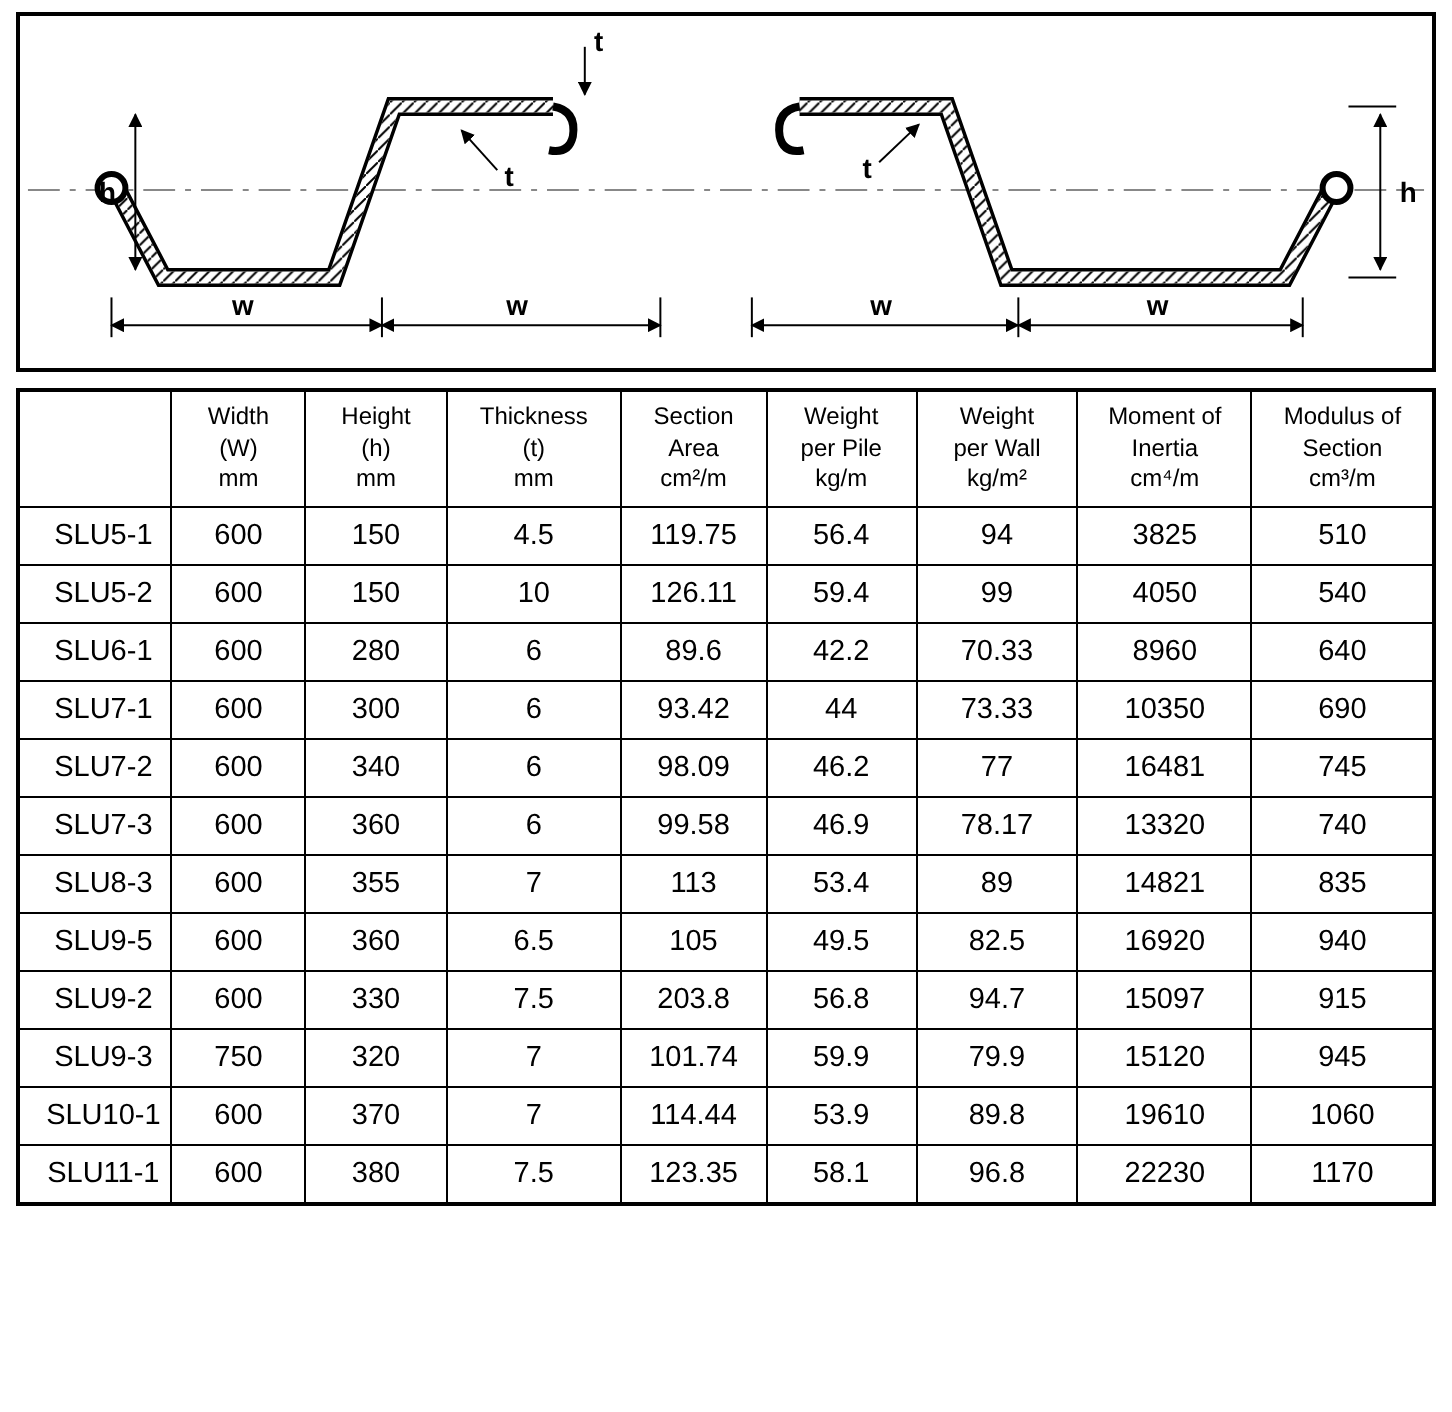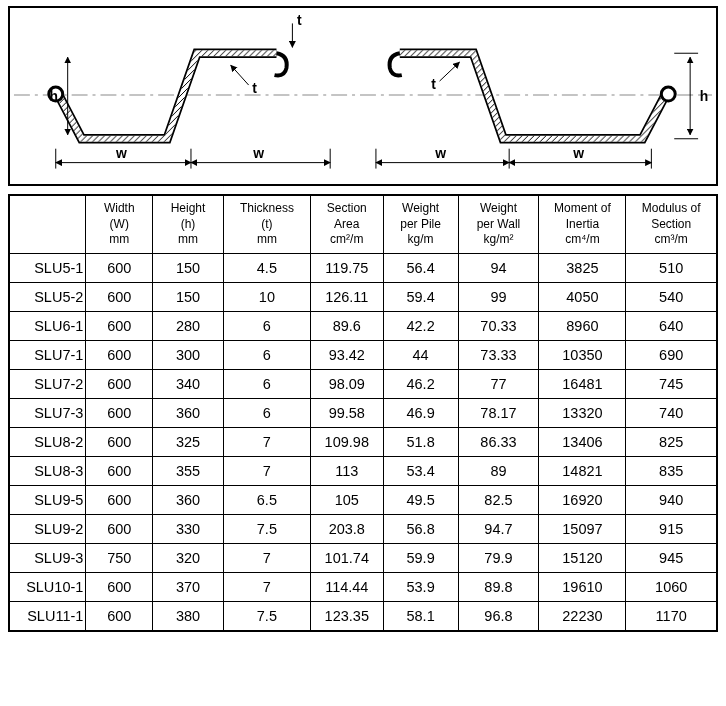--- a/index.html
+++ b/index.html
@@ -22,21 +22,21 @@
     overflow:hidden;
   }
   table.spec thead th {
     font-size:12px; line-height:1.3; white-space:pre-line;
     padding:5px 1px; vertical-align:middle;
   }
   table.spec tbody td {
     font-size:14.5px; height:26px; padding:1px 2px;
   }
   table.spec tbody td.row-label {
-    text-align:right; padding-left:10px;margin-left:44px;
+    text-align:center; padding-left:10px;margin-left:44px;
   }
   .dim-label { font-weight:bold; font-size:14px; }
 </style>
 </head>
 <body>
 
 <div class="page">
 
   <div class="diagram-box">
     <svg viewBox="0 0 710 174">
@@ -206,31 +206,20 @@
           <td>600</td>
           <td>360</td>
           <td>6</td>
           <td>99.58</td>
           <td>46.9</td>
           <td>78.17</td>
           <td>13320</td>
           <td>740</td>
         </tr>
         <tr>
-          <td class="row-label">SLU8-2</td>
-          <td>600</td>
-          <td>325</td>
-          <td>7</td>
-          <td>109.98</td>
-          <td>51.8</td>
-          <td>86.33</td>
-          <td>13406</td>
-          <td>825</td>
-        </tr>
-        <tr>
           <td class="row-label">SLU8-3</td>
           <td>600</td>
           <td>355</td>
           <td>7</td>
           <td>113</td>
           <td>53.4</td>
           <td>89</td>
           <td>14821</td>
           <td>835</td>
         </tr>

